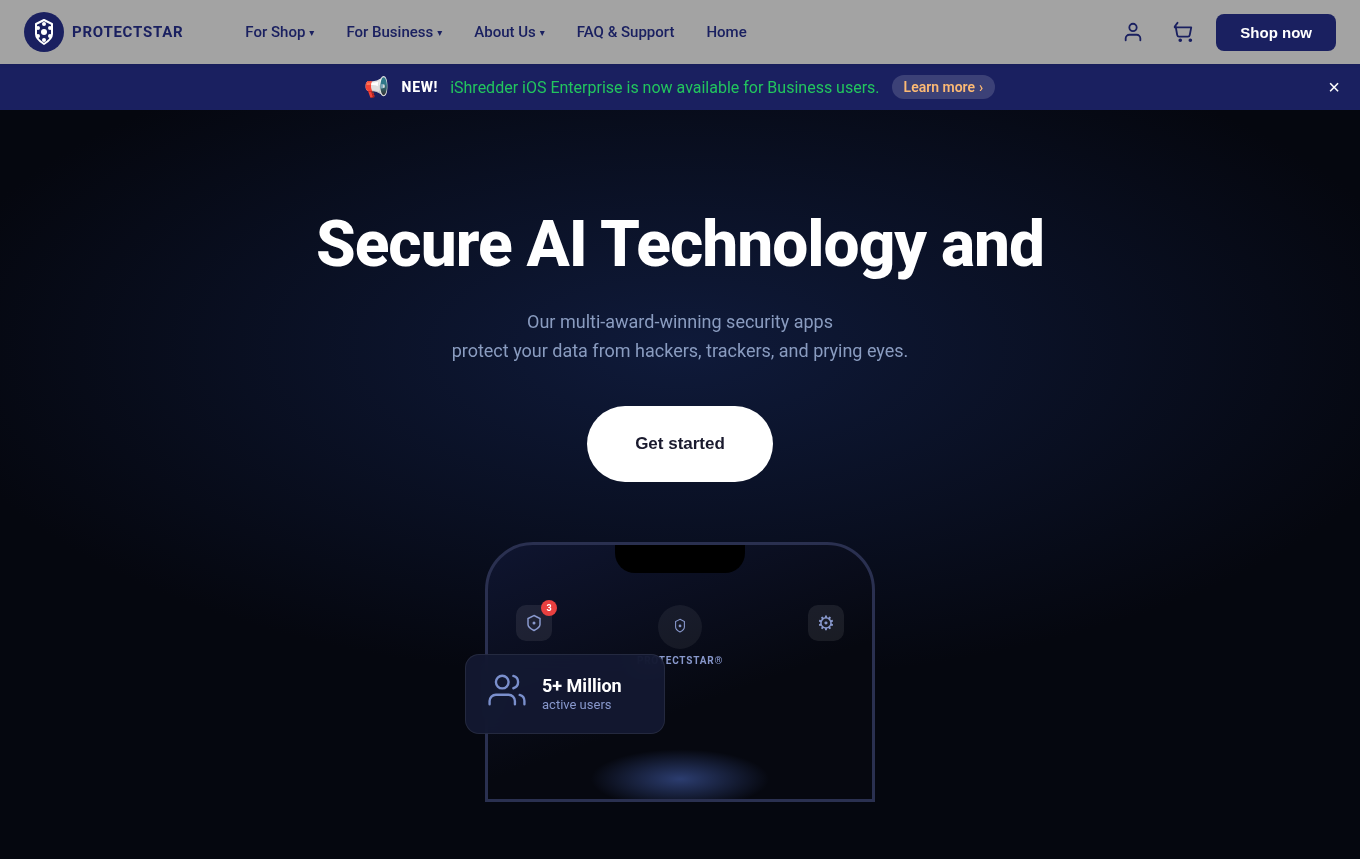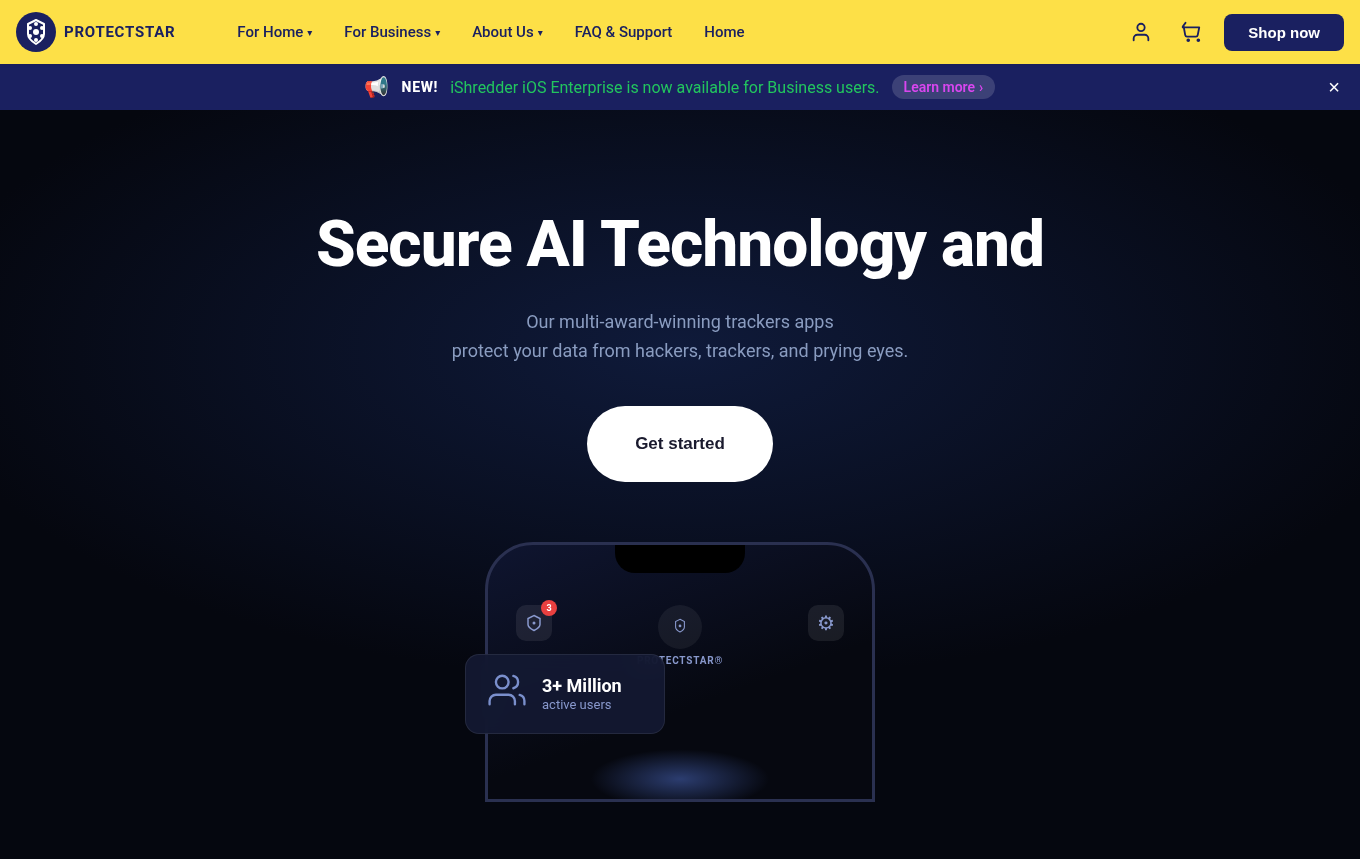--- a/index.html
+++ b/index.html
@@ -1,24 +1,24 @@
 <!DOCTYPE html>
 <html><head>
   <meta charset="utf-8">
   <style>
     *, *::before, *::after { box-sizing: border-box; margin: 0; padding: 0; }
     body { font-family: -apple-system, BlinkMacSystemFont, 'Segoe UI', Roboto, Helvetica, Arial, sans-serif; background: #0a0a0f; color: #fff; overflow-x: hidden; }
 
     
     nav {
-      background: #fde047;
+      background: #a3a3a3;
       height: 64px;
       display: flex;
       align-items: center;
-      padding: 0 16px;
+      padding: 0 24px;
       position: relative;
       z-index: 100;
       box-shadow: 0 1px 4px rgba(0,0,0,0.08);
     }
     .nav-logo {
       display: flex;
       align-items: center;
       gap: 8px;
       text-decoration: none;
       margin-right: 48px;
@@ -102,21 +102,21 @@
       letter-spacing: 0.05em;
     }
     .announcement-text {
       font-size: 16px;
       color: #22c55e;
     }
     .learn-more-link {
       display: flex;
       align-items: center;
       gap: 4px;
-      color: #d946ef;
+      color: #fdba74;
       font-weight: 600;
       font-size: 14px;
       text-decoration: none;
       cursor: pointer;
       background: rgba(255,255,255,0.15);
       padding: 4px 12px;
       border-radius: 20px;
     }
     .close-bar-btn {
       position: absolute;
@@ -314,21 +314,21 @@
       <circle cx="26" cy="24" r="2" fill="white"></circle>
       <circle cx="20" cy="28" r="2" fill="white"></circle>
       <circle cx="14" cy="24" r="2" fill="white"></circle>
       <circle cx="14" cy="16" r="2" fill="white"></circle>
     </svg>
     <span class="logo-text">PROTECTSTAR</span>
   </a>
 
   <div class="nav-links">
     <div class="nav-item">
-      <span>For Home</span>
+      <span>For Shop</span>
       <span class="nav-chevron">▾</span>
     </div>
     <div class="nav-item">
       <span>For Business</span>
       <span class="nav-chevron">▾</span>
     </div>
     <div class="nav-item">
       <span>About Us</span>
       <span class="nav-chevron">▾</span>
     </div>
@@ -367,21 +367,21 @@
     <span>›</span>
   </a>
   <button class="close-bar-btn">×</button>
 </div>
 
 <section class="hero">
   <h1 class="hero-headline">
     <span>Secure AI Technology and</span><br>
   </h1>
   <p class="hero-subtitle">
-    <span>Our multi-award-winning trackers apps</span><br>
+    <span>Our multi-award-winning security apps</span><br>
     <span>protect your data from hackers, trackers, and prying eyes.</span>
   </p>
   <button class="get-started-btn">Get started</button>
 
   <div class="phone-container">
     <div class="phone-frame">
       <div class="phone-notch"></div>
       <div class="phone-inner">
         <div class="phone-icons-row">
           <div class="phone-app-icon">
@@ -411,18 +411,18 @@
     <div class="stats-badge">
       <span class="stats-people-icon">
         <svg width="38" height="38" viewBox="0 0 24 24" fill="none" stroke="#7a8fcc" stroke-width="1.5" stroke-linecap="round" stroke-linejoin="round">
           <path d="M17 21v-2a4 4 0 0 0-4-4H5a4 4 0 0 0-4 4v2"></path>
           <circle cx="9" cy="7" r="4"></circle>
           <path d="M23 21v-2a4 4 0 0 0-3-3.87"></path>
           <path d="M16 3.13a4 4 0 0 1 0 7.75"></path>
         </svg>
       </span>
       <div class="stats-text">
-        <div class="stats-number">3+ Million</div>
+        <div class="stats-number">5+ Million</div>
         <div class="stats-label">active users</div>
       </div>
     </div>
   </div>
 </section>
 
 </body></html>

